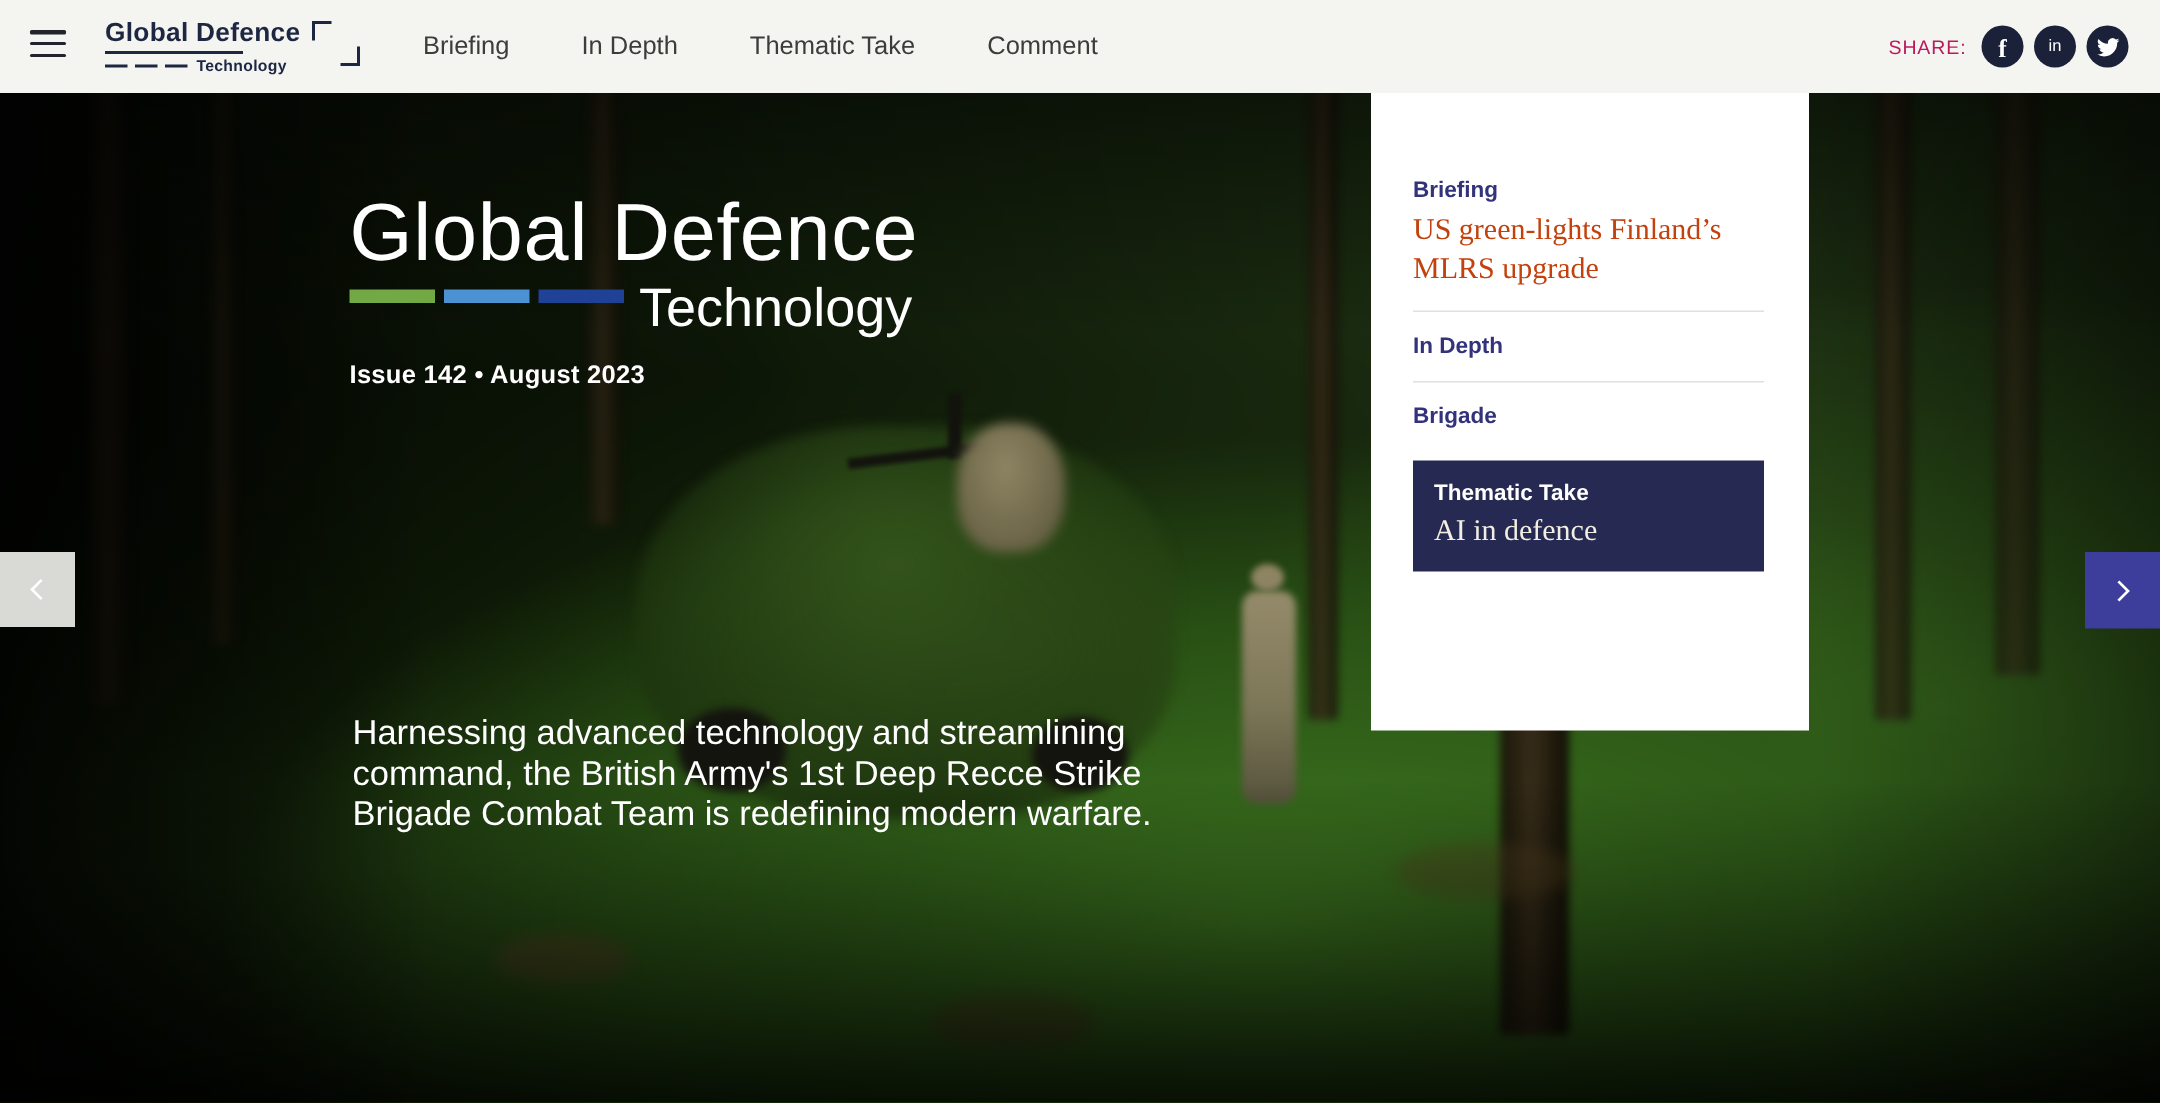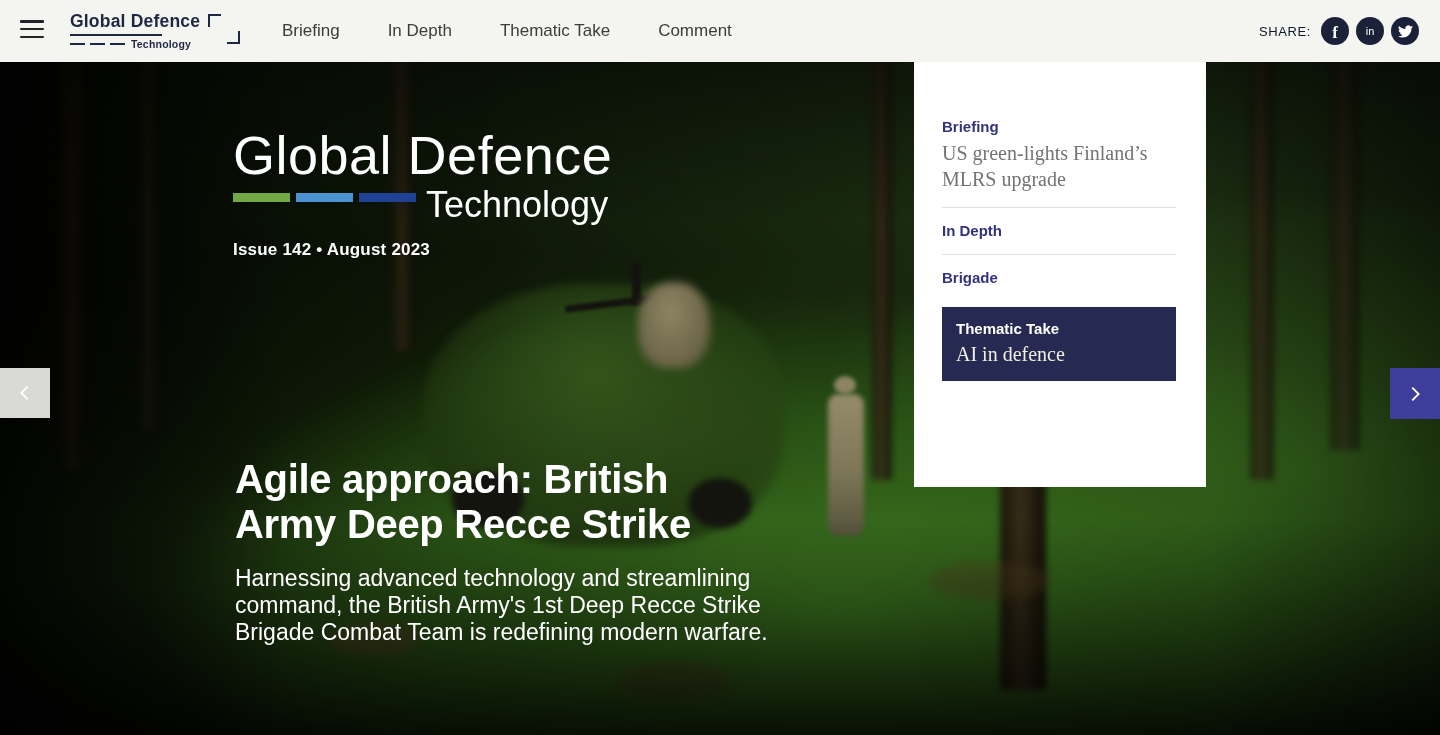--- a/index.html
+++ b/index.html
@@ -15,21 +15,21 @@
   .brand-row2 { display:flex; align-items:center; margin-top:2.5px; }
   .brand-dashes { display:flex; gap:5px; }
   .brand-dashes i { display:block; width:15px; height:2.6px; background:#1e2742; }
   .brand-sub { font-size:10.5px; font-weight:700; color:#1e2742; margin-left:6px; letter-spacing:0.2px; }
   .expand-icon { position:absolute; left:208px; top:14px; width:32px; height:30px; cursor:pointer; }
   .expand-icon .tl { position:absolute; left:0; top:0; width:13px; height:13px; border-left:2.5px solid #1e2742; border-top:2.5px solid #1e2742; }
   .expand-icon .br { position:absolute; right:0; bottom:0; width:13px; height:13px; border-right:2.5px solid #1e2742; border-bottom:2.5px solid #1e2742; }
   .topnav { position:absolute; left:282px; top:0; height:62px; display:flex; align-items:center; gap:48px; }
   .topnav a { font-size:17px; color:#3c3c3b; text-decoration:none; cursor:pointer; white-space:nowrap; }
   .share-area { position:absolute; right:21px; top:0; height:62px; display:flex; align-items:center; gap:7px; }
-  .share-label { font-size:13px; letter-spacing:0.6px; color:#0f172a; margin-right:3px; }
+  .share-label { font-size:13px; letter-spacing:0.6px; color:#be185d; margin-right:3px; }
   .social-btn { width:28px; height:28px; border-radius:50%; background:#1b2138; color:#fff; display:flex; align-items:center; justify-content:center; cursor:pointer; }
   .social-btn svg { display:block; }
   .fb-glyph { font-family:"Liberation Serif", serif; font-weight:700; font-size:17px; line-height:1; position:relative; top:1px; }
   .in-glyph { font-size:11px; font-weight:400; line-height:1; }
 
   
   .hero { position:absolute; top:62px; left:0; width:1440px; height:673px; background:#0c1407; overflow:hidden; }
   .bg-base { position:absolute; inset:-24px; filter:blur(4px);
     background:
       radial-gradient(ellipse 920px 430px at 58% 80%, rgba(64,124,33,0.95), rgba(47,94,24,0.75) 45%, rgba(20,40,10,0) 75%),
@@ -70,21 +70,21 @@
 
   
   .cover-story { position:absolute; left:235px; top:395px; z-index:5; cursor:pointer; }
   .cover-headline { font-size:40px; line-height:1.12; font-weight:700; color:#fff; max-width:500px; letter-spacing:-0.3px; }
   .cover-sub { margin-top:18px; font-size:23px; line-height:1.18; font-weight:400; color:#fff; max-width:575px; }
 
   
   .toc-card { position:absolute; left:914px; top:0; width:292px; height:425px; background:#fff; z-index:10; padding:56px 30px 0 28px; }
   .toc-item { cursor:pointer; }
   .toc-cat { font-size:15px; font-weight:700; color:#33337c; margin-bottom:5px; }
-  .toc-title { font-family:"Liberation Serif", serif; font-size:20px; line-height:26px; color:#737373; }
+  .toc-title { font-family:"Liberation Serif", serif; font-size:20px; line-height:26px; color:#c2410c; }
   .toc-divider { border:none; border-top:1px solid #e0e0e0; margin:15px 0 14px 0; }
   .toc-featured { margin-top:21px; background:#262a52; padding:13px 15px 14px 14px; cursor:pointer; }
   .toc-featured .toc-cat { color:#fff; margin-bottom:4px; }
   .toc-featured .toc-title { color:#f2efe2; }
 
   
   .arrow-prev { position:absolute; left:0; top:306px; width:50px; height:50px; background:#d9d9d6; z-index:20; display:flex; align-items:center; justify-content:center; cursor:pointer; }
   .arrow-next { position:absolute; right:0; top:306px; width:50px; height:51px; background:#3d3d9c; z-index:20; display:flex; align-items:center; justify-content:center; cursor:pointer; }
 </style>
 </head>
@@ -169,21 +169,20 @@
     <div class="hero-logo-row">
       <span class="logo-bar" style="background:#72a944;"></span>
       <span class="logo-bar" style="background:#4b92d2;"></span>
       <span class="logo-bar" style="background:#1f4196;"></span>
       <span class="hero-logo-sub">Technology</span>
     </div>
     <div class="issue-line">Issue 142 • August 2023</div>
   </div>
 
   <div class="cover-story">
-    <h1 class="cover-headline">Agile approach: British Army Deep Recce Strike</h1>
     <p class="cover-sub">Harnessing advanced technology and streamlining command, the British Army's 1st Deep Recce Strike Brigade Combat Team is redefining modern warfare.</p>
   </div>
 
   <aside class="toc-card">
     <div class="toc-item">
       <div class="toc-cat">Briefing</div>
       <div class="toc-title">US green-lights Finland’s MLRS upgrade</div>
     </div>
     <hr class="toc-divider">
     <div class="toc-item">

